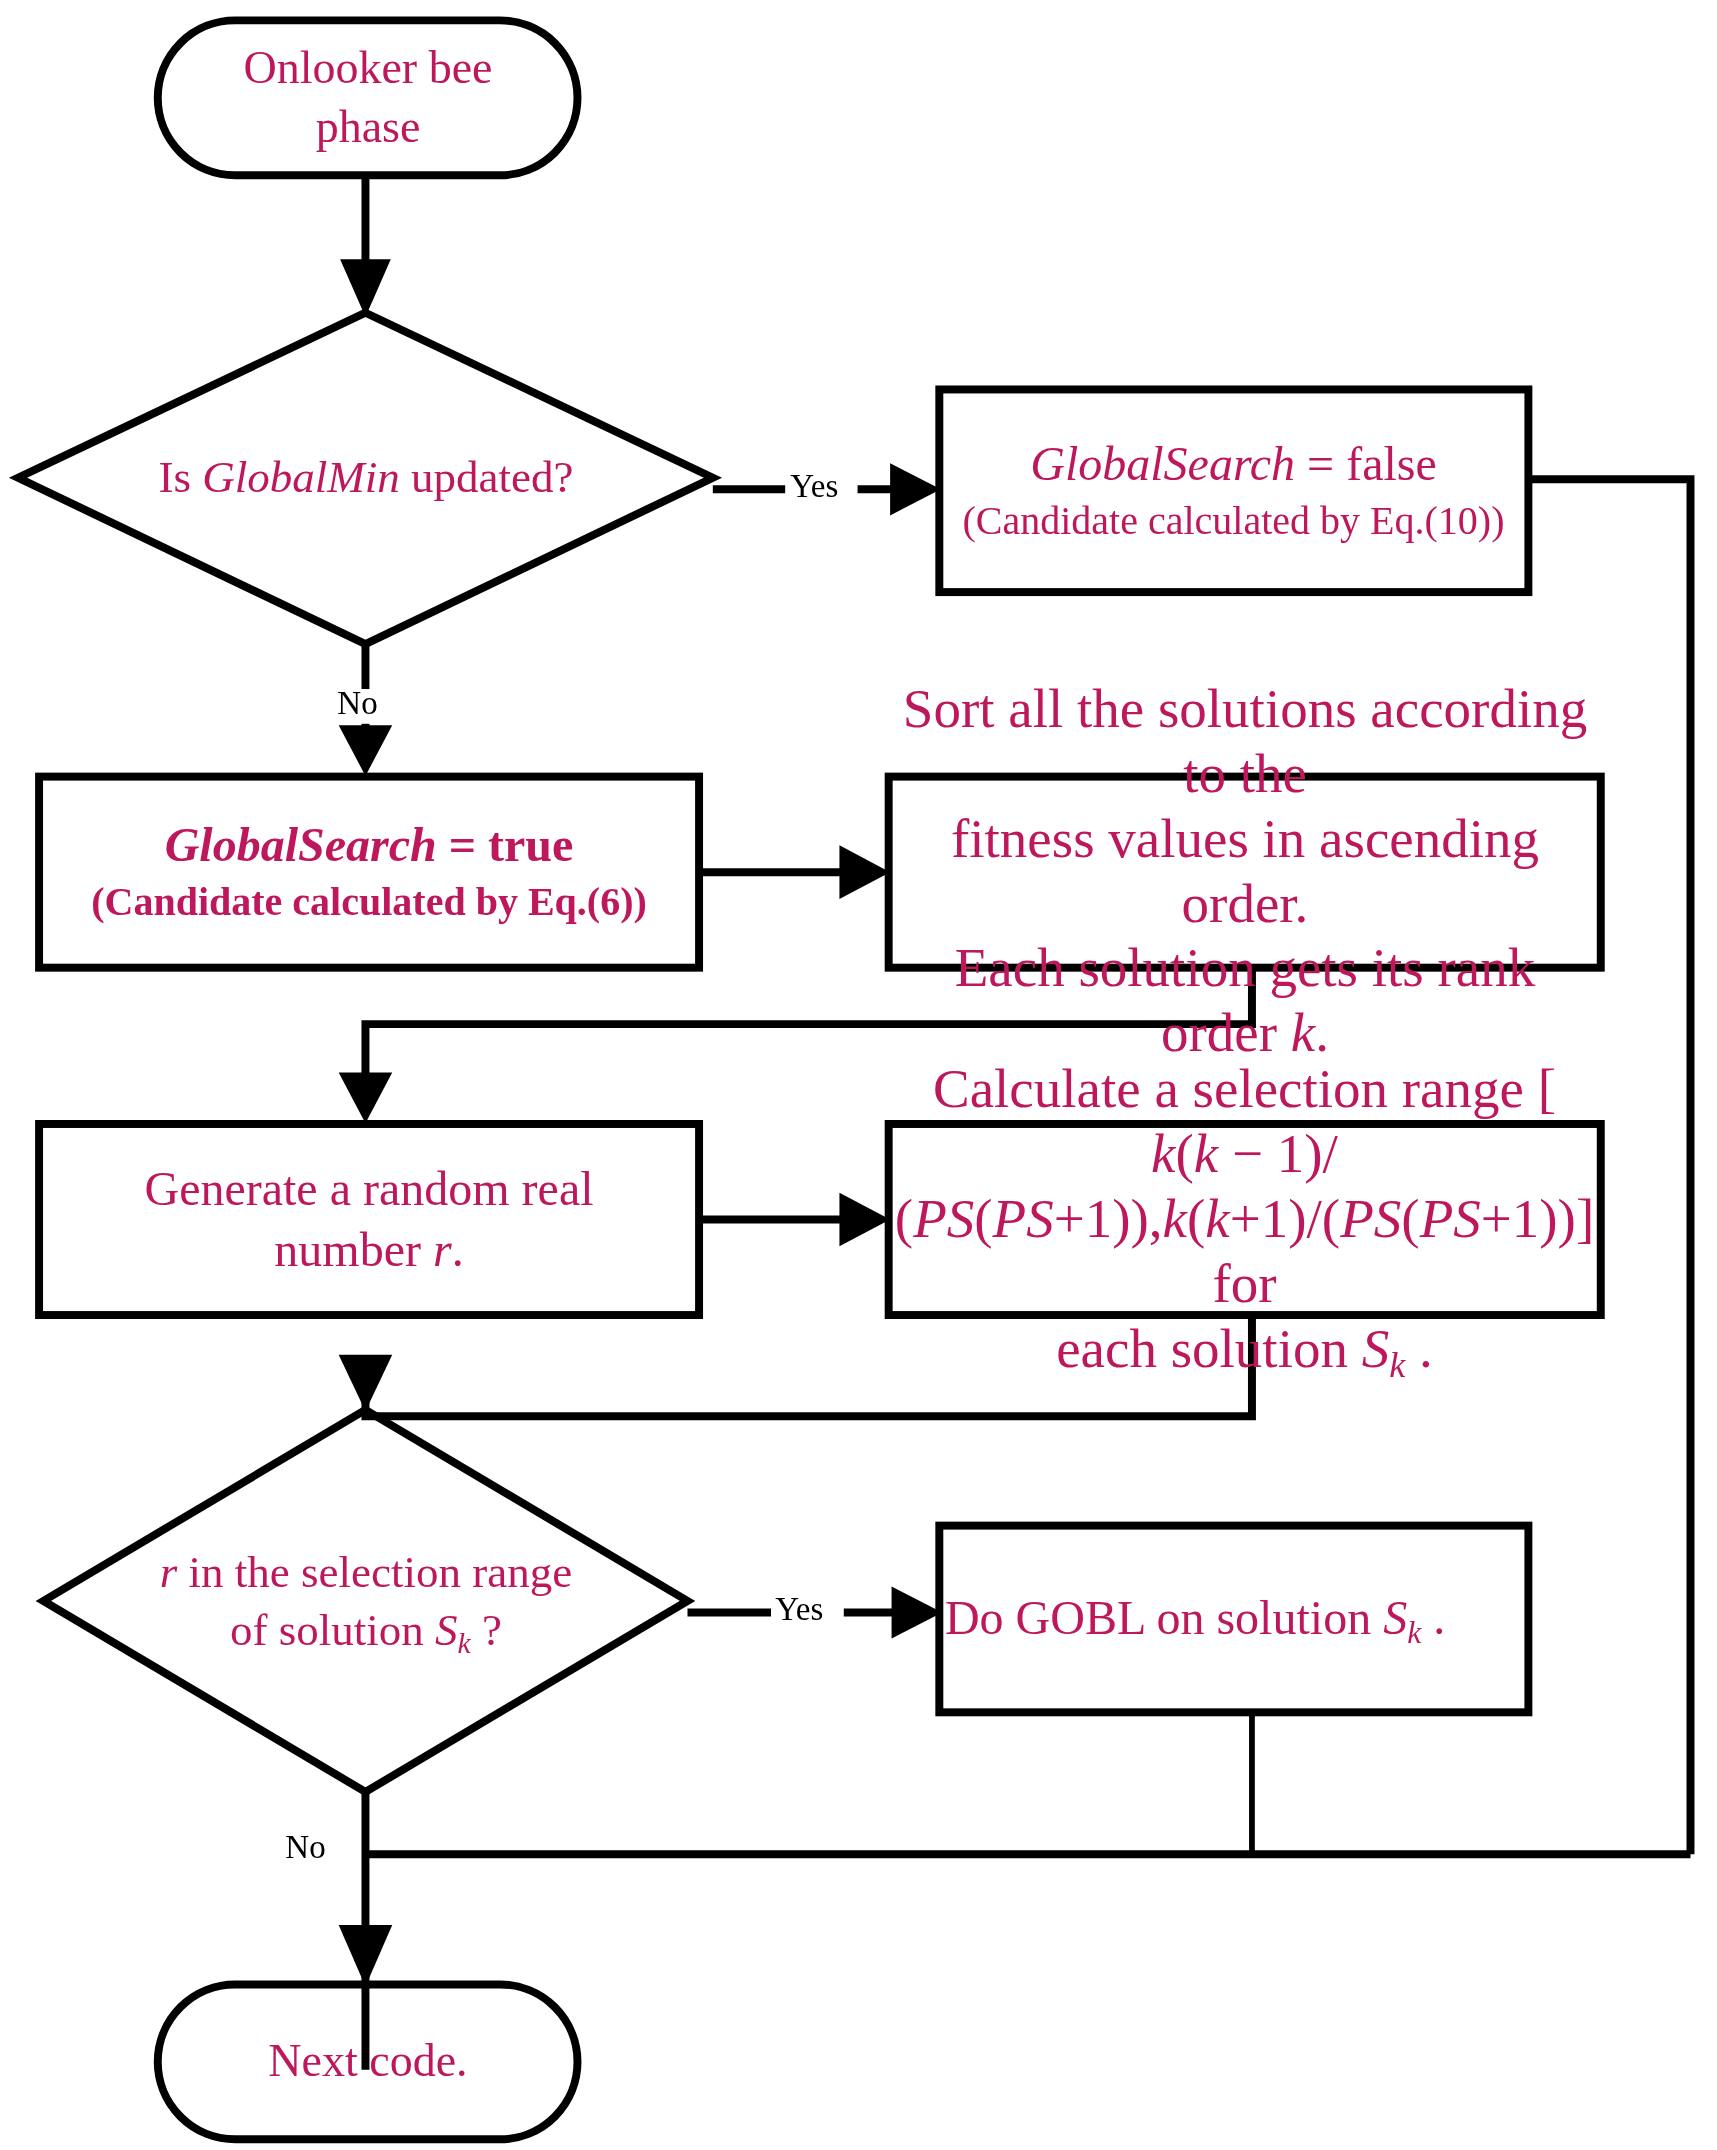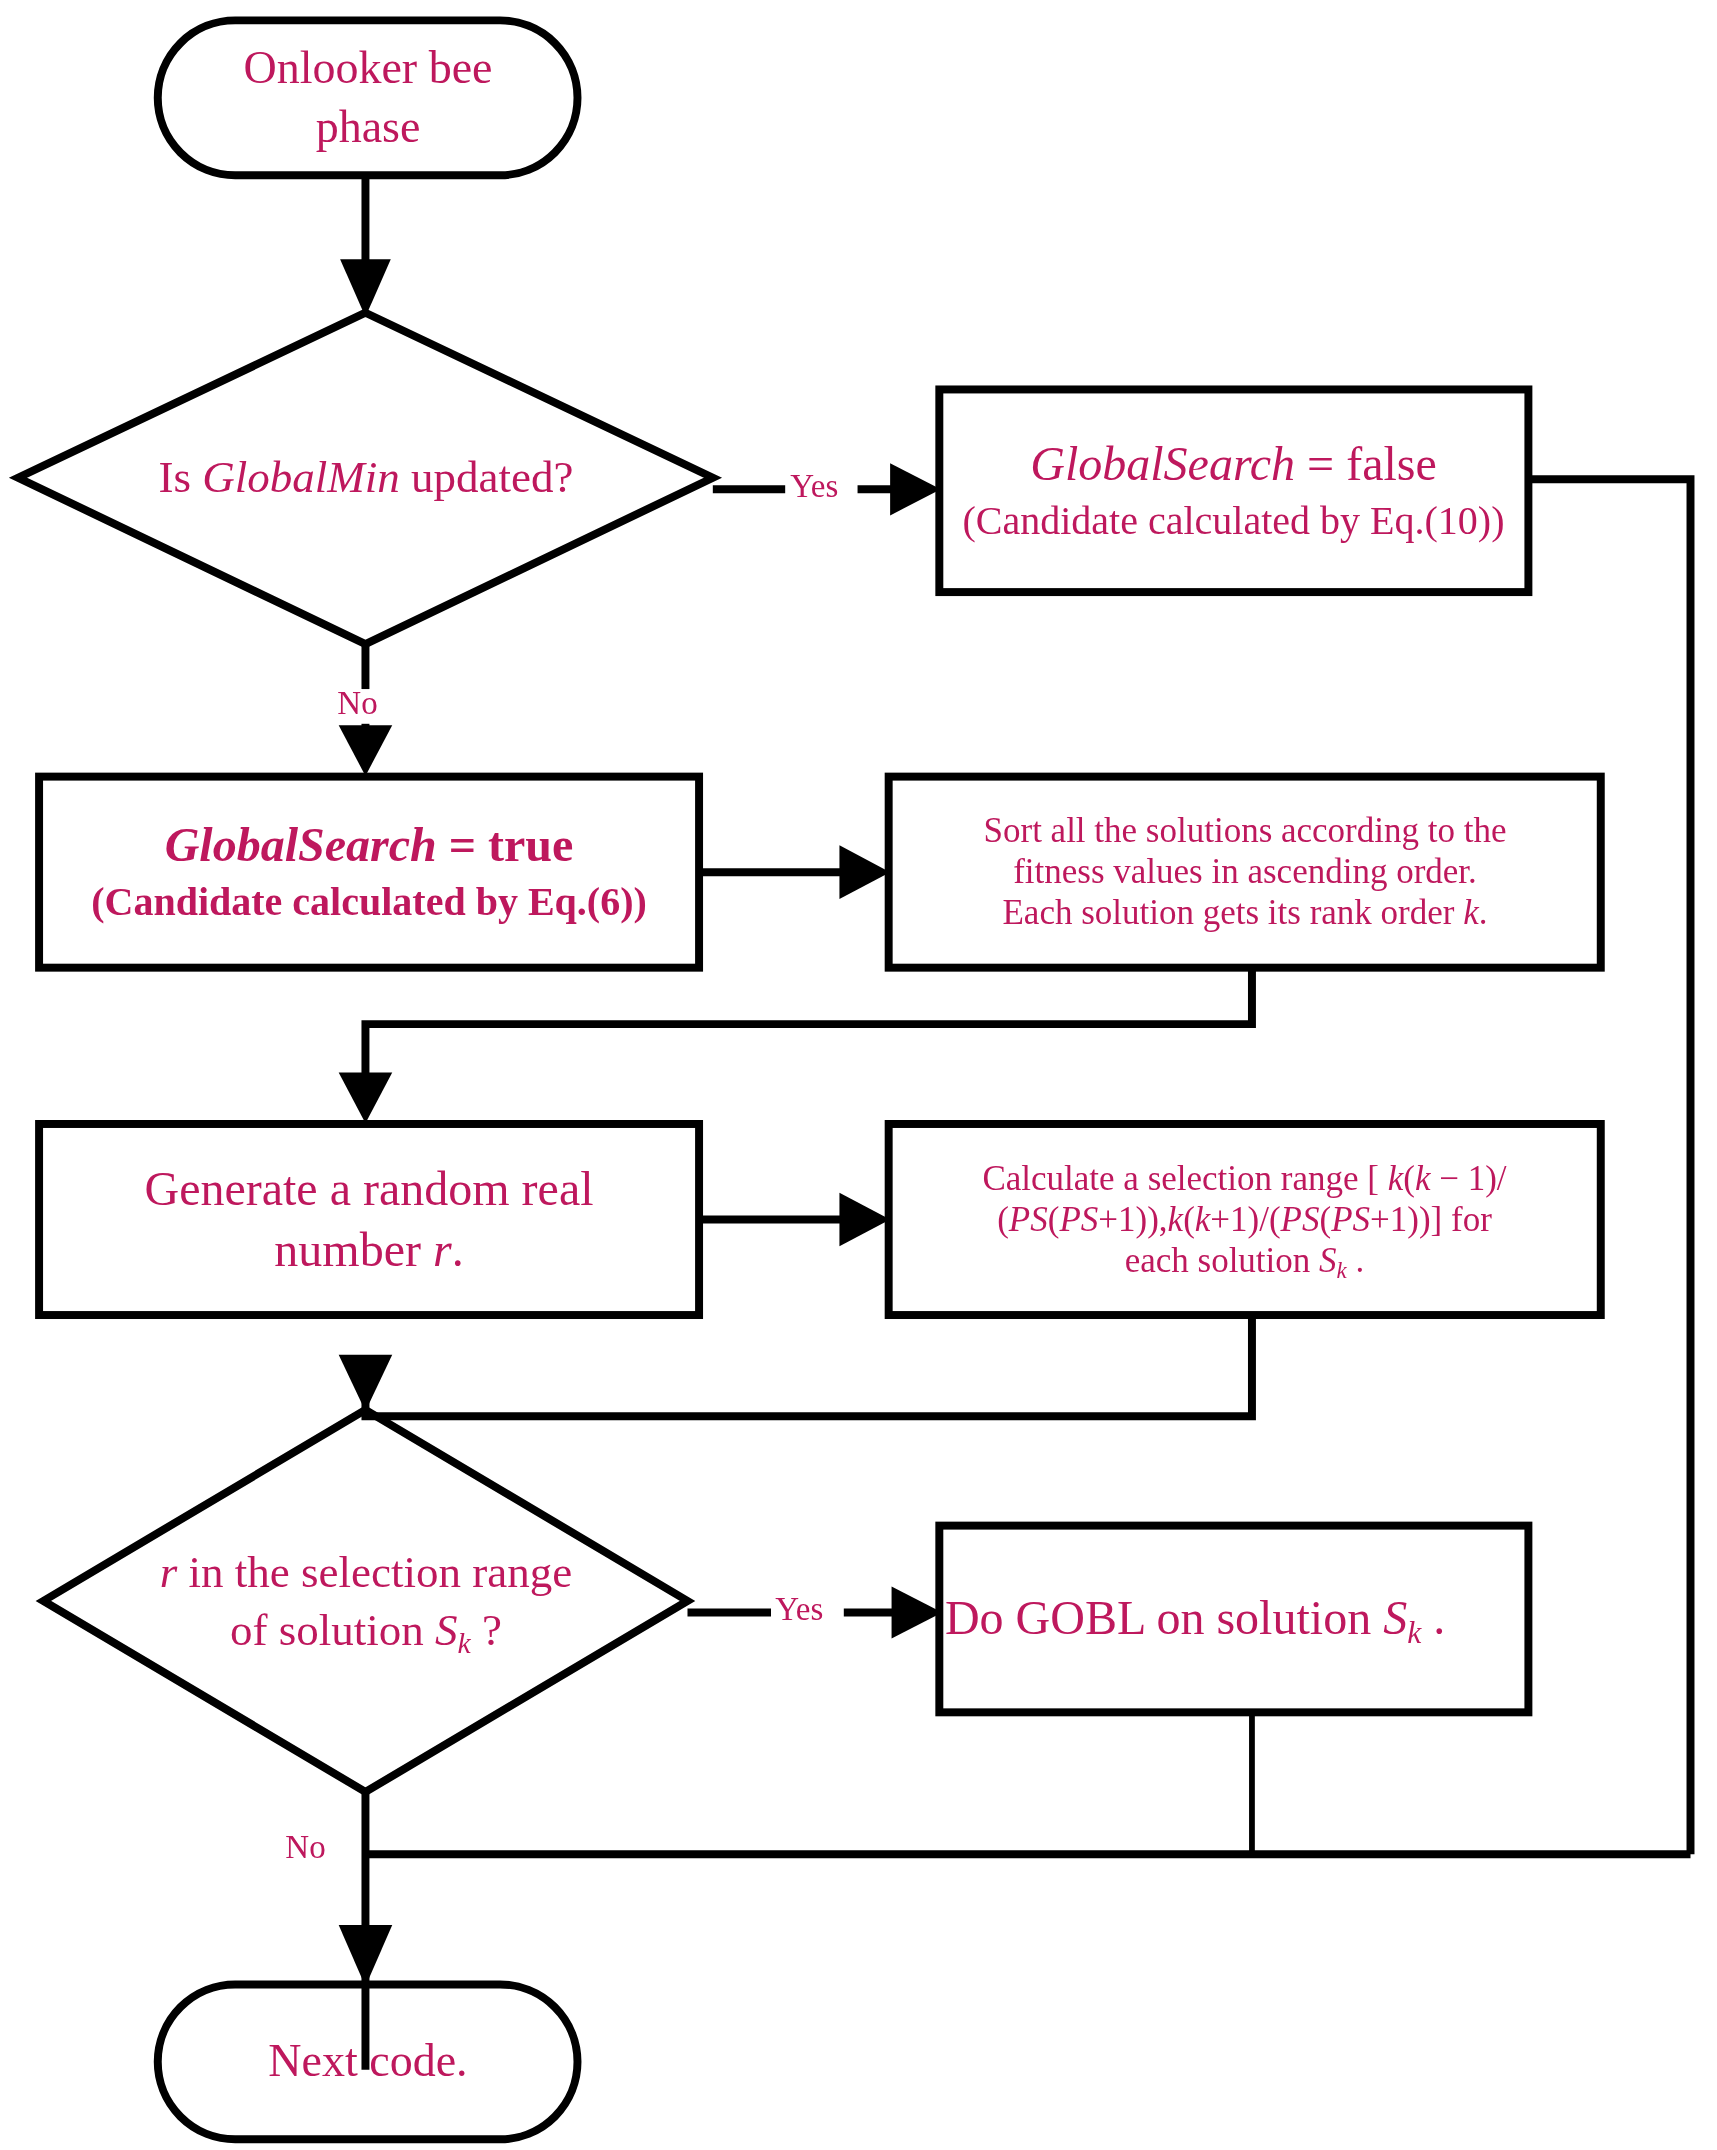--- a/index.html
+++ b/index.html
@@ -57,35 +57,35 @@
     line-height: 1.18;
     pointer-events: none;
   }
   .t-terminal {
     font-size: 46px;
   }
   .t-decision {
     font-size: 45px;
   }
   .t-proc {
-    font-size: 35px;
+    font-size: 55px;
     align-items: center;
   }
   .t-proc-main {
     font-size: 48px;
   }
   .t-sub {
     font-size: 40px;
   }
   .ital {
     font-style: italic;
   }
   .edge-label {
     position: absolute;
-    color: #be185d;
+    color: #000000;
     font-size: 33px;
     background: #ffffff;
     padding: 0 4.3px;
     line-height: 1;
     white-space: nowrap;
   }
   sub {
     font-size: 0.66em;
     line-height: 0;
     vertical-align: -0.28em;

